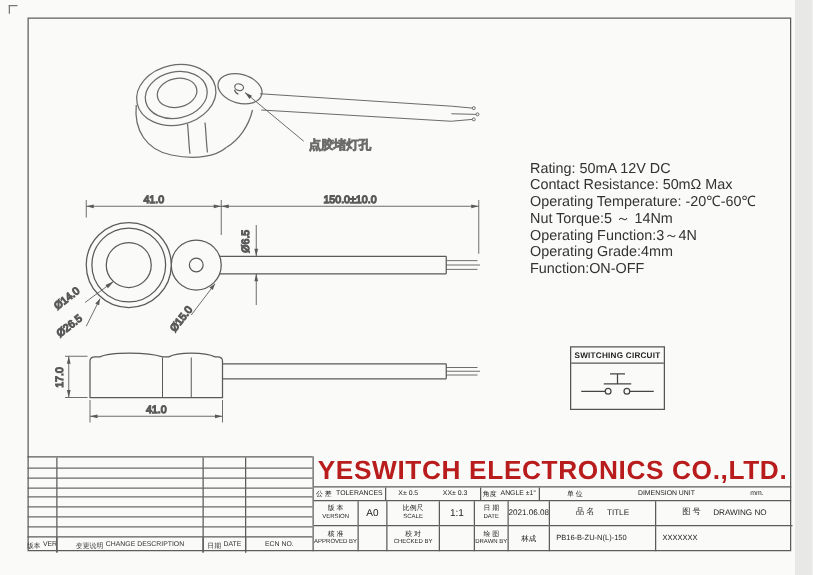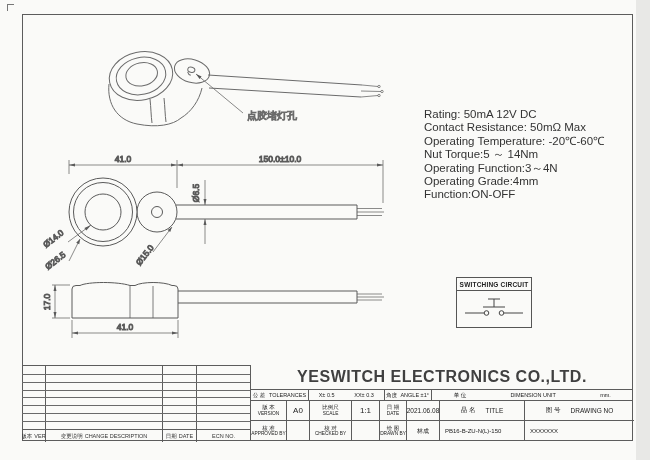--- a/index.html
+++ b/index.html
@@ -11,21 +11,21 @@
   .corner { position:absolute; width:7px; height:7px; }
   .corner.tl { left:7px; top:4px; border-left:1px solid #777; border-top:1px solid #777; }
   .corner.br { left:636px; top:448px; border-right:1px solid #777; border-bottom:1px solid #777; }
 
   svg { position:absolute; overflow:visible; }
   svg text { font-family:"Liberation Sans", sans-serif; fill:#4a4a4a; }
   .dim-text { font-size:8.5px; }
   .anno-text { font-size:10px; fill:#555; }
 
   
-  .specs { position:absolute; left:424px; top:108px; width:212px; }
+  .specs { position:absolute; left:424px; top:129px; width:212px; }
   .specs p { font-size:11.5px; line-height:13.4px; color:#333; white-space:nowrap; }
 
   
   .sc-box { position:absolute; left:456px; top:277px; width:76px; height:51px;
             border:1px solid #555; background:#fafaf8; }
   .sc-title { height:13px; border-bottom:1px solid #555; font-size:6.5px; font-weight:bold;
               display:flex; align-items:center; justify-content:center; letter-spacing:.2px;
               color:#222; white-space:nowrap; }
 
   
@@ -36,22 +36,22 @@
   .rev-head { position:absolute; left:0; top:63px; width:228px; height:13px; display:flex;
               border-top:1px solid #5c5c5c; align-items:center; }
   .rev-head > div { display:flex; align-items:center; justify-content:center; gap:2px;
                     white-space:nowrap; overflow:hidden; height:100%; }
   .rh0 { width:23px; } .rh1 { width:117px; } .rh2 { width:34px; } .rh3 { width:54px; }
 
   
   .tb { position:absolute; left:250px; top:365px; width:383px; height:76px;
         border-left:1px solid #5c5c5c; color:#222; }
   .tb-company { height:25px; border-bottom:1px solid #5c5c5c; display:flex; align-items:center;
-                justify-content:center; font-size:16px; font-weight:bold; letter-spacing:.5px;
-                white-space:nowrap; color:#404040; }
+                justify-content:center; font-size:21px; font-weight:bold; letter-spacing:.5px;
+                white-space:nowrap; color:#b91c1c; }
   .tb-tol { height:11px; border-bottom:1px solid #5c5c5c; display:flex; font-size:5.5px;
             align-items:stretch; }
   .tb-tol > div { display:flex; align-items:center; justify-content:space-around;
                   white-space:nowrap; }
   .tb-tol > div + div { border-left:1px solid #5c5c5c; }
   .tolc0 { width:57px; } .tolc1 { width:76px; } .tolc2 { width:47px; } .tolc3 { width:203px; }
   .tb-grid { display:flex; flex-wrap:wrap; width:383px; }
   .tb-cell { height:20px; border-bottom:1px solid #5c5c5c; border-left:1px solid #5c5c5c;
              display:flex; flex-direction:column; align-items:center; justify-content:center;
              overflow:hidden; white-space:nowrap; }

